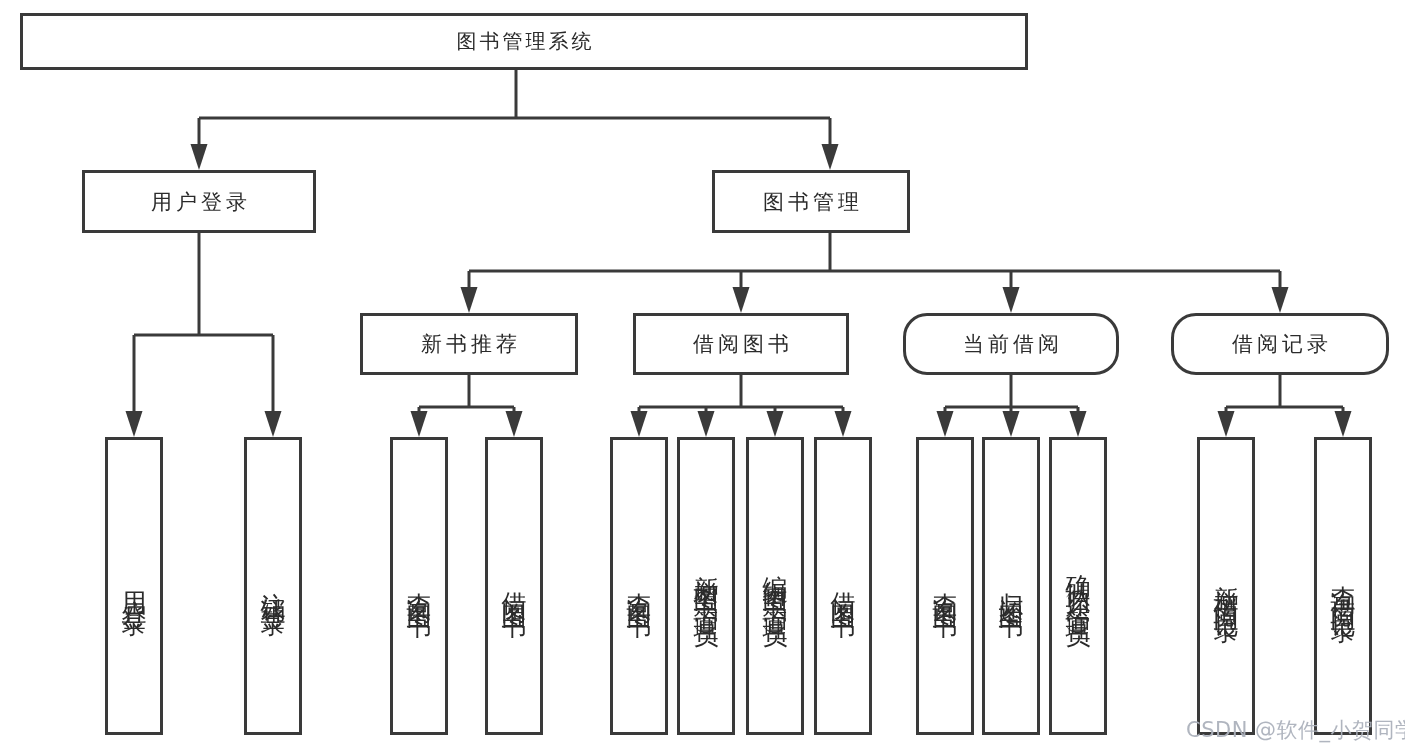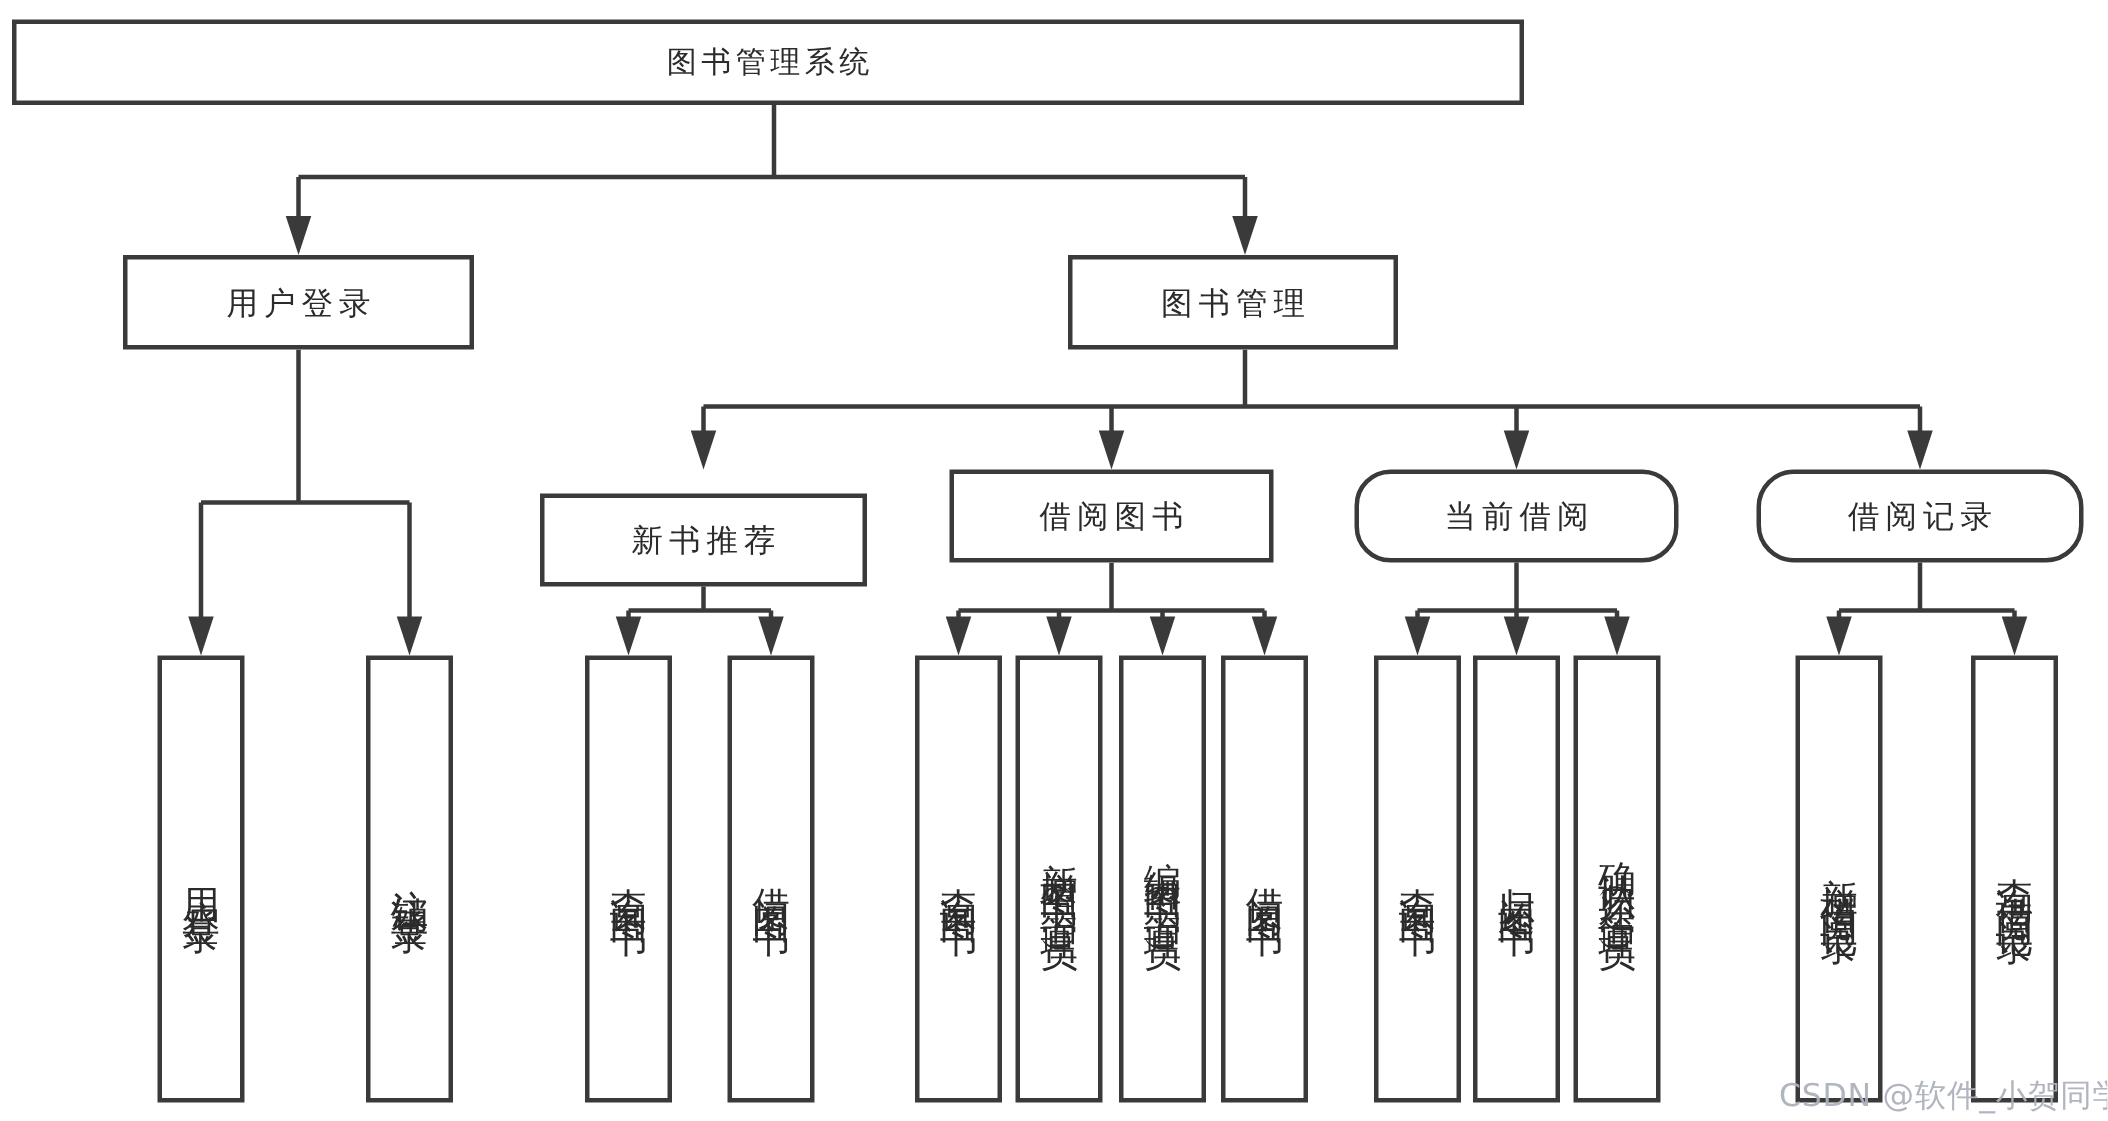--- a/index.html
+++ b/index.html
@@ -145,32 +145,32 @@
         <line x1="1280" y1="375" x2="1280" y2="407" fill="none"></line>
         <line x1="1226" y1="407" x2="1343" y2="407" fill="none"></line>
         <line x1="1226" y1="407" x2="1226" y2="415" fill="none"></line>
         <polygon points="1217.5,411 1234.5,411 1226,437" stroke="none"></polygon>
         <line x1="1343" y1="407" x2="1343" y2="415" fill="none"></line>
         <polygon points="1334.5,411 1351.5,411 1343,437" stroke="none"></polygon>
       </g>
     </g>
   </svg>
 
-  <div class="node h rootbox" style="left:8px; top:13px; width:1008px; height:57px;">
+  <div class="node h rootbox" style="left:20px; top:13px; width:1008px; height:57px;">
     <span>图书管理系统</span>
   </div>
 
   <div class="node h" style="left:82px; top:170px; width:234px; height:63px;">
     <span>用户登录</span>
   </div>
-  <div class="node h" style="left:712px; top:170px; width:220px; height:63px;align-items:center;">
+  <div class="node h" style="left:712px; top:170px; width:198px; height:63px;align-items:center;">
     <span>图书管理</span>
   </div>
 
-  <div class="node h" style="left:360px; top:313px; width:218px; height:62px;margin-top:16px;">
+  <div class="node h" style="left:360px; top:313px; width:218px; height:62px;">
     <span>新书推荐</span>
   </div>
   <div class="node h" style="left:633px; top:313px; width:216px; height:62px;">
     <span>借阅图书</span>
   </div>
   <div class="node h" style="left:903px; top:313px; width:216px; height:62px;border-radius:24px;">
     <span>当前借阅</span>
   </div>
   <div class="node h" style="left:1171px; top:313px; width:218px; height:62px;border-radius:25px;">
     <span>借阅记录</span>

